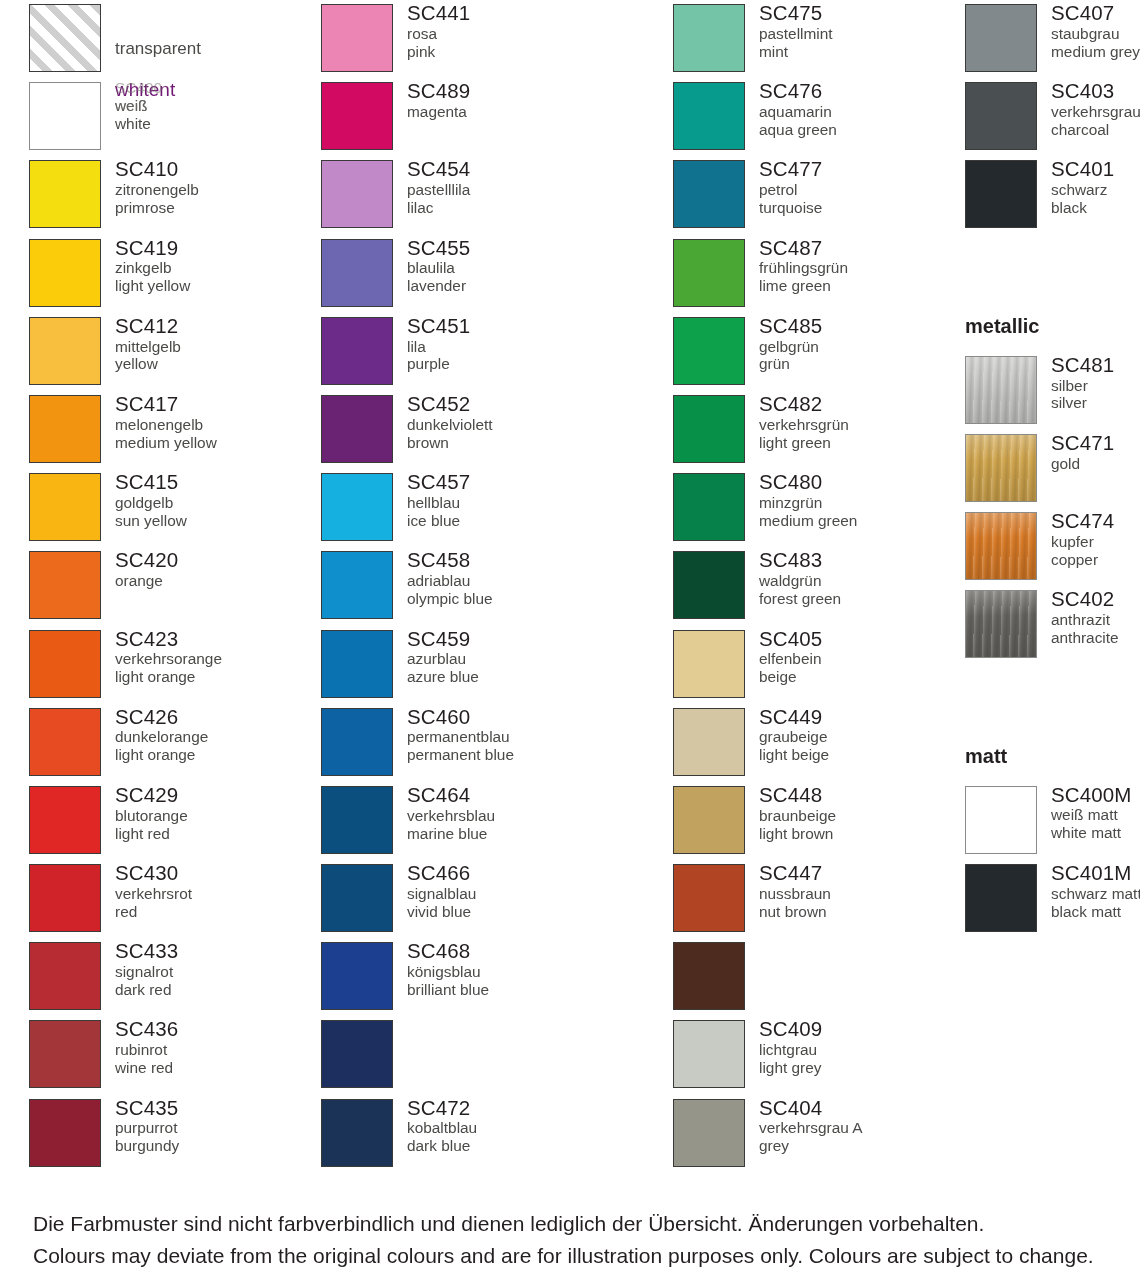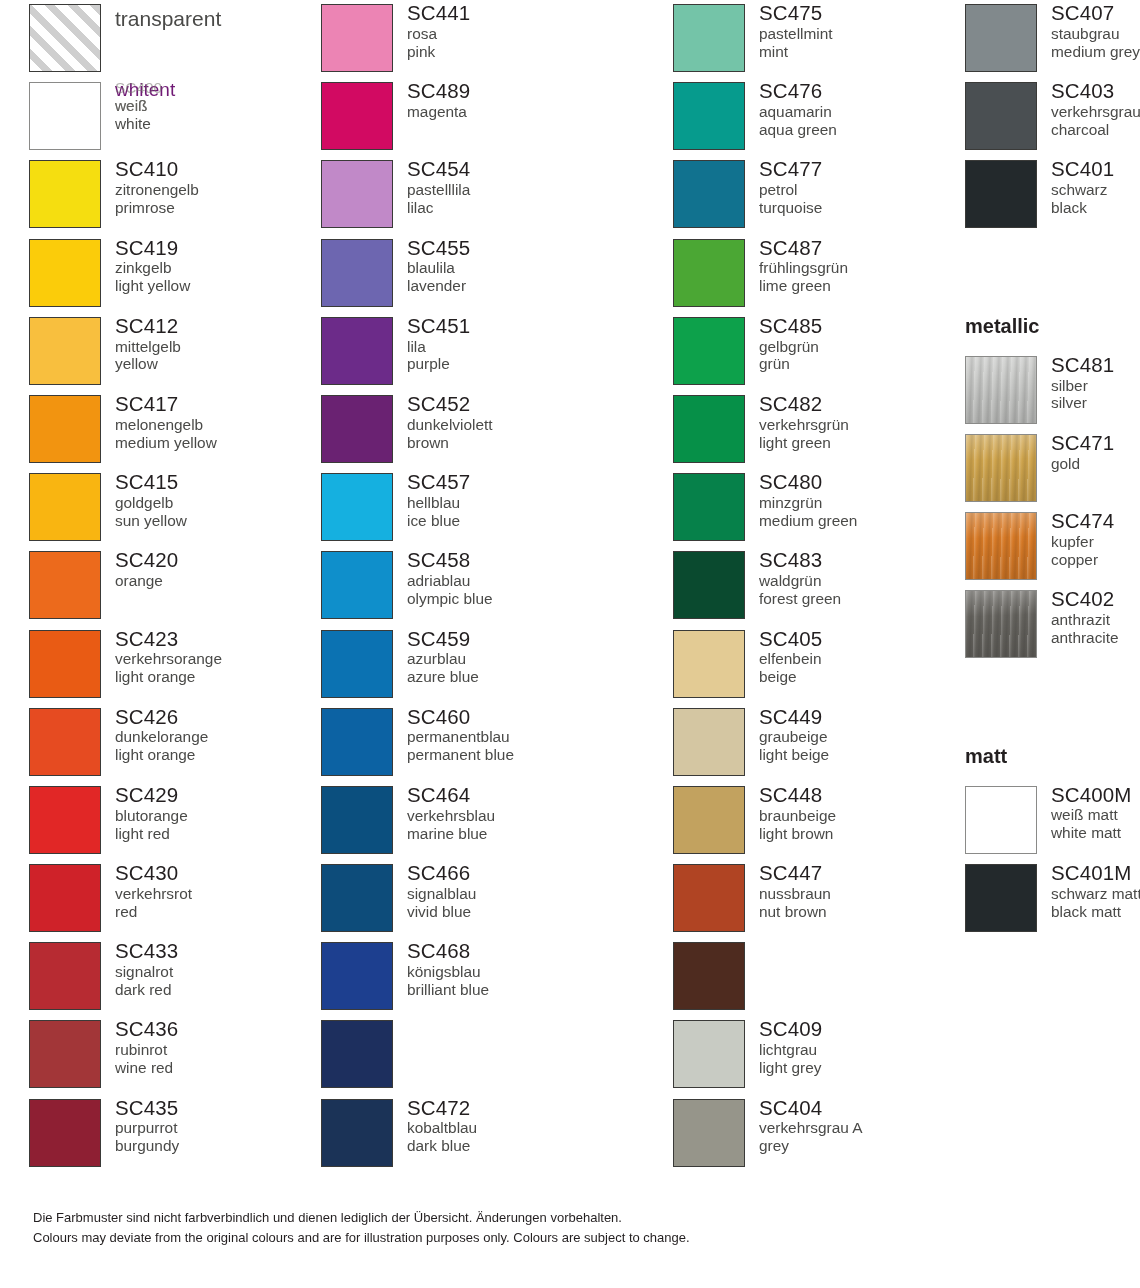--- a/index.html
+++ b/index.html
@@ -164,37 +164,37 @@
 
   
   .footer {
     position: absolute;
     left: 33px;
     top: 1208px;
     width: 1090px;
     line-height: 1.5;
   }
   .footer div {
-    font-size: 13px;
+    font-size: 21px;
     color: #231f20;
     white-space: nowrap;
   }
 </style>
 </head>
 <body>
 
 <div id="sheet">
 
   <div class="columns">
 
     <div class="column col-0" id="col0">
         <div class="row">
           <div class="swatch hatch"></div>
           <div class="labels">
-            <div class="de" style="font-size: 21px; padding-top: 6px;">transparent</div>
+            <div class="de" style="font-size: 17px; padding-top: 38px;">transparent</div>
           </div>
         </div>
         <div class="row">
           <div class="swatch thin-border" style="background-color: rgb(255, 255, 255);"></div>
           <div class="labels overlap">
             <div class="stackwrap">
               <div class="lineA">whitent</div>
               <div class="lineC">weiß</div>
               <div class="lineE">white</div>
               <div class="lineB" style="opacity: 0.55;">SC400</div>

